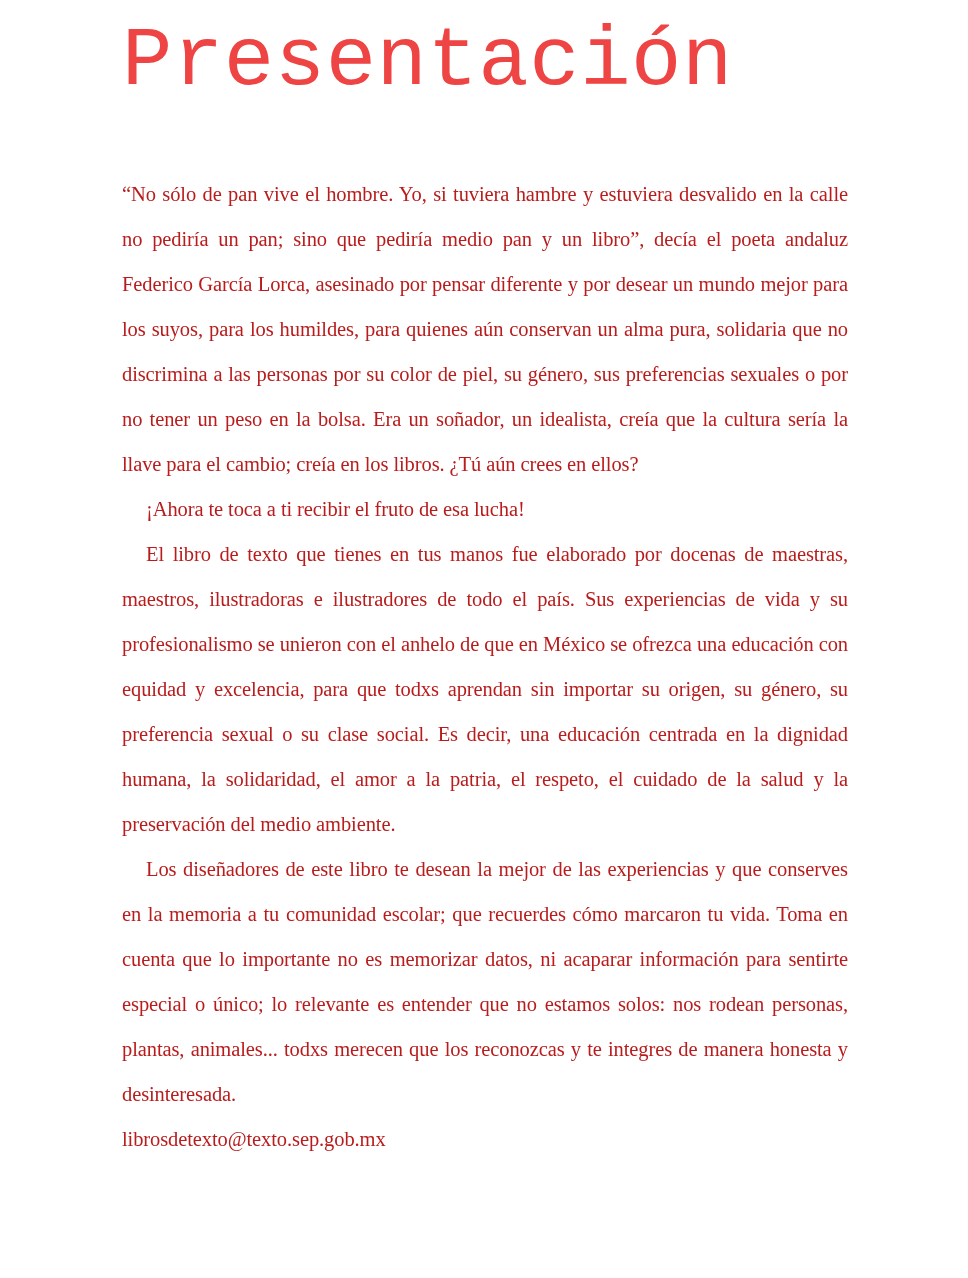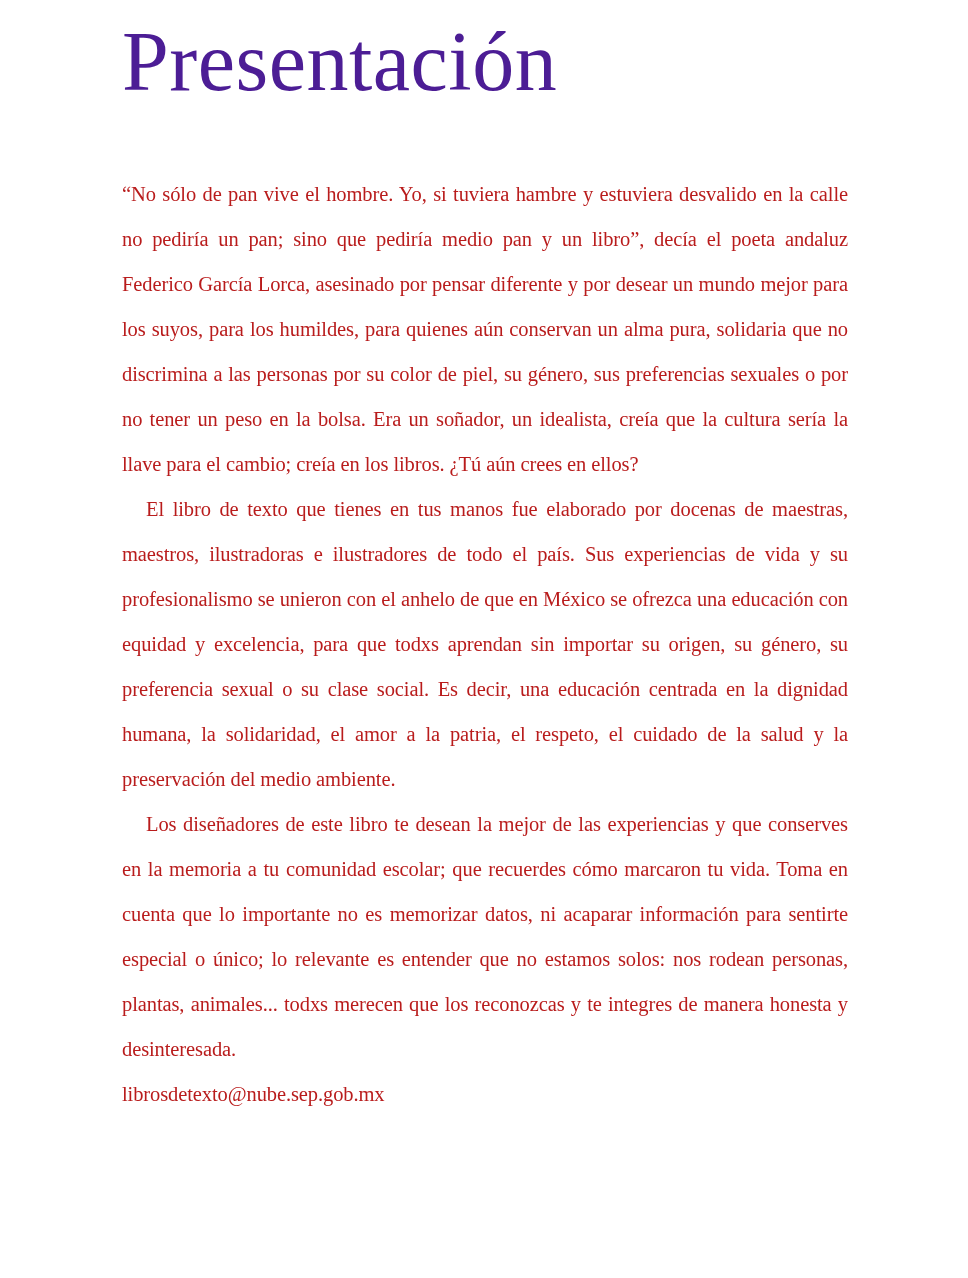--- a/index.html
+++ b/index.html
@@ -12,26 +12,26 @@
     width: 968px;
     height: 1278px;
     background: #ffffff;
     box-sizing: border-box;
     padding: 0 120px 0 122px;
     overflow: hidden;
     font-family: "Liberation Serif", "DejaVu Serif", serif;
   }
   .title {
     margin: 18px 0 0 0;
-    font-family: Liberation Serif, serif;
+    font-family: Liberation Mono, monospace;
     font-weight: 400;
     font-size: 84px;
     line-height: 1.05;
     letter-spacing: 0.5px;
-    color: #4c1d95;
+    color: #ef4444;
   }
   .body-text {
     margin-top: 66px;
     width: 726px;
     font-size: 20.5px;
     line-height: 45px;
     color: #b91c1c;
     text-align: justify;
     letter-spacing: -0.1px;
   }
@@ -49,17 +49,18 @@
   }
 </style>
 </head>
 <body>
 
 <div class="page">
   <h1 class="title">Presentación</h1>
 
   <div class="body-text">
     <p class="para no-indent">“No sólo de pan vive el hombre. Yo, si tuviera hambre y estuviera desvalido en la calle no pediría un pan; sino que pediría medio pan y un libro”, decía el poeta andaluz Federico García Lorca, asesinado por pensar diferente y por desear un mundo mejor para los suyos, para los humildes, para quienes aún conservan un alma pura, solidaria que no discrimina a las personas por su color de piel, su género, sus preferencias sexuales o por no tener un peso en la bolsa. Era un soñador, un idealista, creía que la cultura sería la llave para el cambio; creía en los libros. ¿Tú aún crees en ellos?</p>
+    <p class="para">¡Ahora te toca a ti recibir el fruto de esa lucha!</p>
     <p class="para">El libro de texto que tienes en tus manos fue elaborado por docenas de maestras, maestros, ilustradoras e ilustradores de todo el país. Sus experiencias de vida y su profesionalismo se unieron con el anhelo de que en México se ofrezca una educación con equidad y excelencia, para que todxs aprendan sin importar su origen, su género, su preferencia sexual o su clase social. Es decir, una educación centrada en la dignidad humana, la solidaridad, el amor a la patria, el respeto, el cuidado de la salud y la preservación del medio ambiente.</p>
     <p class="para">Los diseñadores de este libro te desean la mejor de las experiencias y que conserves en la memoria a tu comunidad escolar; que recuerdes cómo marcaron tu vida. Toma en cuenta que lo importante no es memorizar datos, ni acaparar información para sentirte especial o único; lo relevante es entender que no estamos solos: nos rodean personas, plantas, animales... todxs merecen que los reconozcas y te integres de manera honesta y desinteresada.</p>
-    <p class="para no-indent email-line">librosdetexto@nube.sep.gob.mx</p>
+    <p class="para no-indent email-line">librosdetexto@texto.sep.gob.mx</p>
   </div>
 </div>
 
 </body></html>

